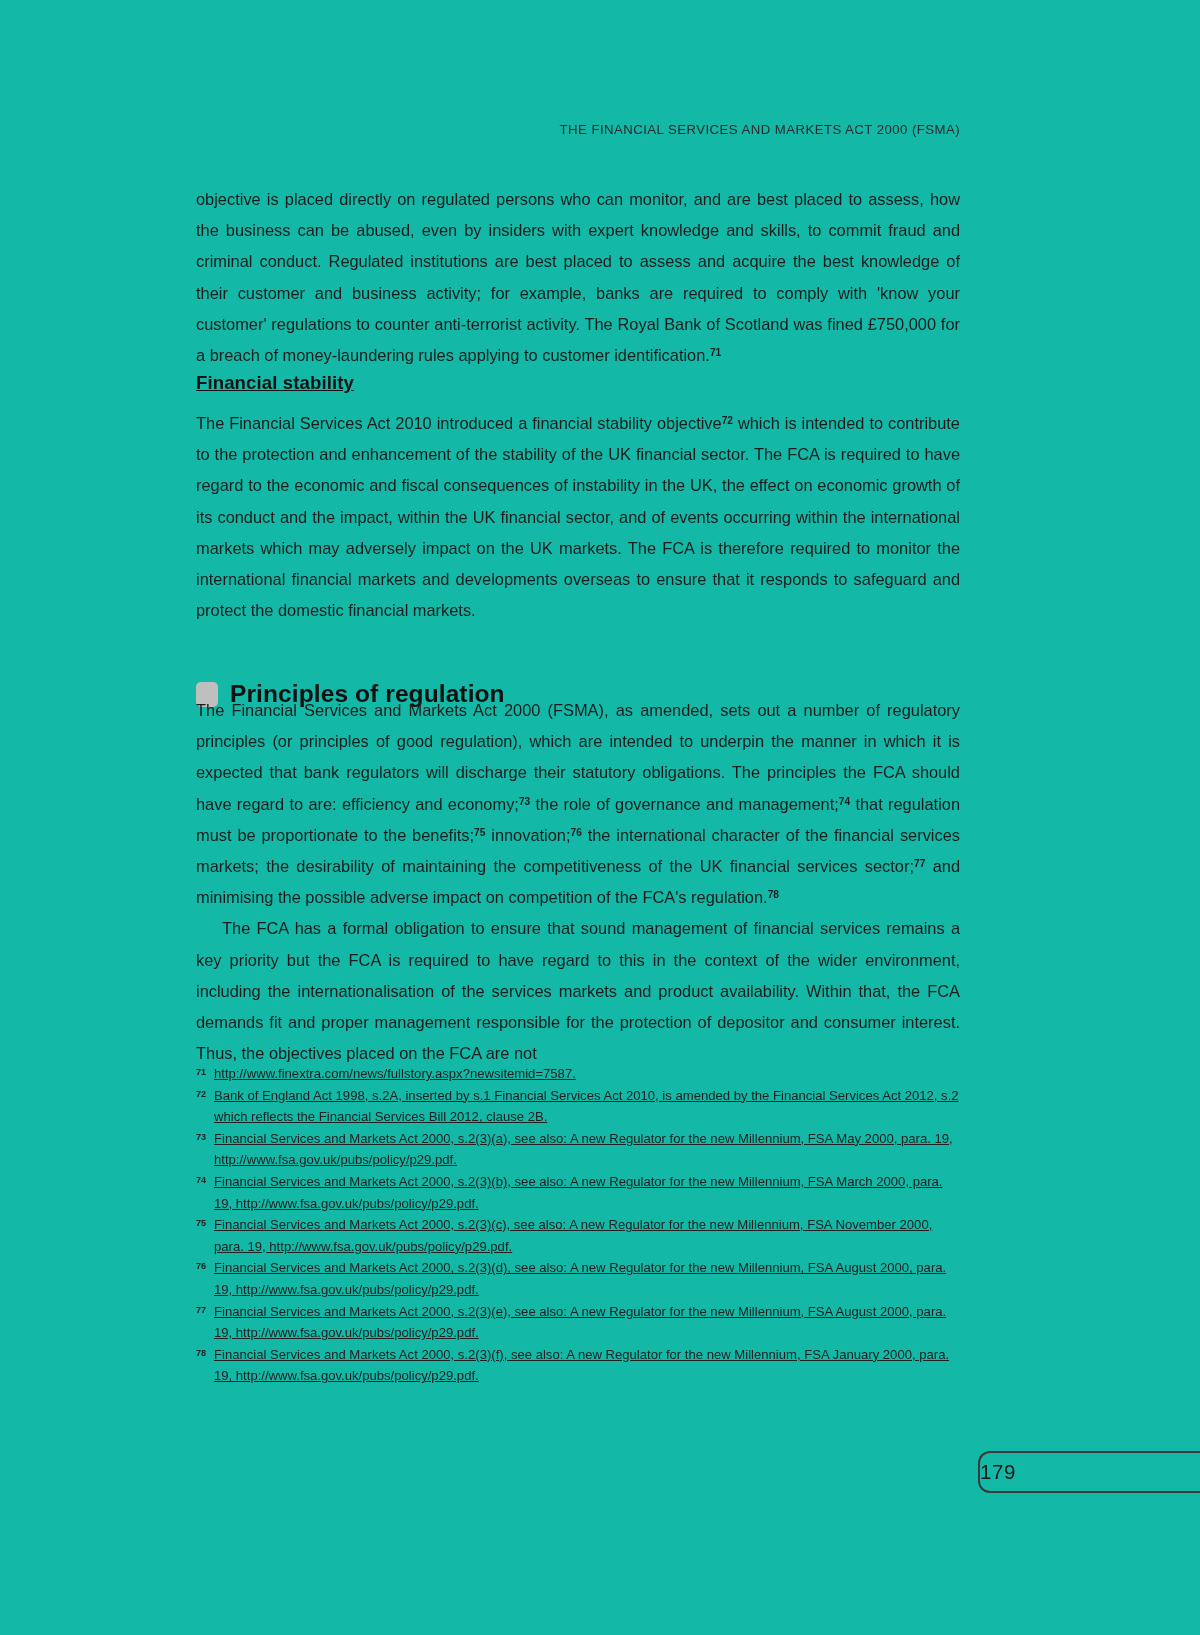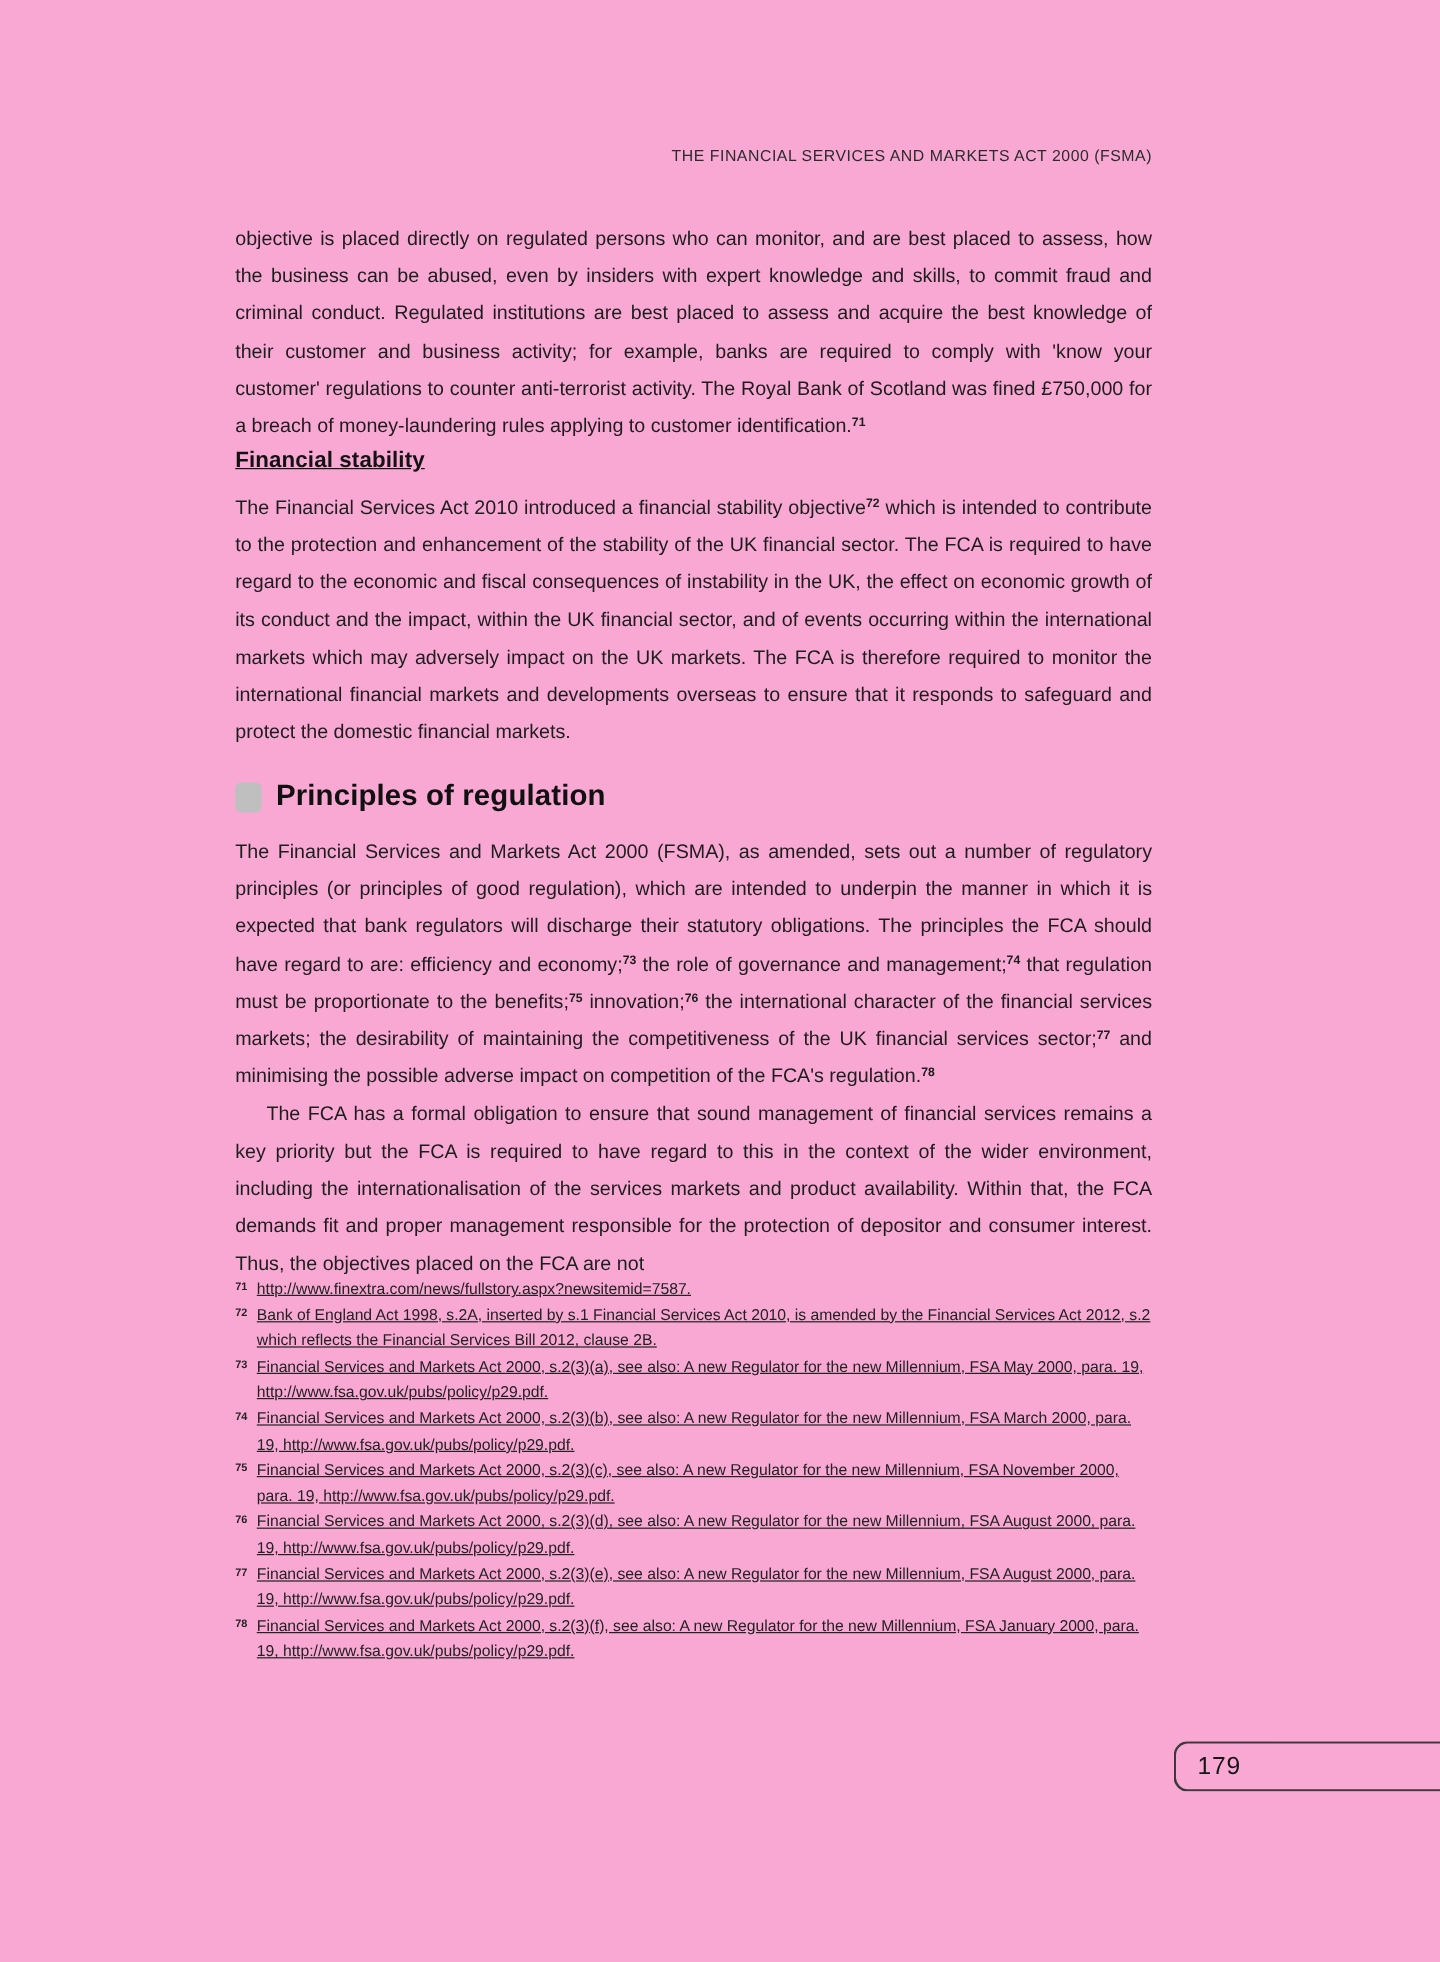--- a/index.html
+++ b/index.html
@@ -4,21 +4,21 @@
 <style>
   html, body {
     margin: 0;
     padding: 0;
     background: #ffffff;
   }
   .page {
     position: relative;
     width: 1200px;
     height: 1635px;
-    background: #f9a8d4;
+    background: #14b8a6;
     font-family: "Liberation Sans", sans-serif;
     color: #1a1a1a;
     overflow: hidden;
   }
 
   
   .running-header {
     position: absolute;
     left: 196px;
     top: 122px;
@@ -131,42 +131,41 @@
     border-top-left-radius: 12px;
     border-bottom-left-radius: 12px;
     box-sizing: border-box;
     display: flex;
     align-items: center;
   }
   .page-number-box .page-number {
     font-size: 20.5px;
     font-weight: 400;
     color: #161616;
-    padding-left: 18px;
     letter-spacing: 0.6px;
   }
 </style>
 </head>
 <body>
 
 <div class="page">
 
   <div class="running-header">THE FINANCIAL SERVICES AND MARKETS ACT 2000 (FSMA)</div>
 
   <div class="body-block" style="top: 184px;">
     <p><span>objective is placed directly on regulated persons who can monitor, and are best placed to assess, how the business can be abused, even by insiders with expert knowledge and skills, to commit fraud and criminal conduct. Regulated institutions are best placed to assess and acquire the best knowledge of their customer and business activity; for example, banks are required to comply with 'know your customer' regulations to counter anti-terrorist activity. The Royal Bank of Scotland was fined £750,000 for a breach of money-laundering rules applying to customer identification.</span><sup>71</sup></p>
   </div>
 
   <div class="sub-heading" style="top: 372px;">Financial stability</div>
 
   <div class="body-block" style="top: 408px;">
     <p><span>The Financial Services Act 2010 introduced a financial stability objective</span><sup>72</sup><span> which is intended to contribute to the protection and enhancement of the stability of the UK financial sector. The FCA is required to have regard to the economic and fiscal consequences of instability in the UK, the effect on economic growth of its conduct and the impact, within the UK financial sector, and of events occurring within the international markets which may adversely impact on the UK markets. The FCA is therefore required to monitor the international financial markets and developments overseas to ensure that it responds to safeguard and protect the domestic financial markets.</span></p>
   </div>
 
-  <div class="section-heading" style="top: 650px; gap: 12px;">
+  <div class="section-heading" style="top: 680px; gap: 12px;">
     <span class="section-marker"></span>
     <span class="section-title">Principles of regulation</span>
   </div>
 
   <div class="body-block" style="top: 695px;">
     <p><span>The Financial Services and Markets Act 2000 (FSMA), as amended, sets out a number of regulatory principles (or principles of good regulation), which are intended to underpin the manner in which it is expected that bank regulators will discharge their statutory obligations. The principles the FCA should have regard to are: efficiency and economy;</span><sup>73</sup><span> the role of governance and management;</span><sup>74</sup><span> that regulation must be proportionate to the benefits;</span><sup>75</sup><span> innovation;</span><sup>76</sup><span> the international character of the financial services markets; the desirability of maintaining the competitiveness of the UK financial services sector;</span><sup>77</sup><span> and minimising the possible adverse impact on competition of the FCA's regulation.</span><sup>78</sup></p>
     <p class="indent"><span>The FCA has a formal obligation to ensure that sound management of financial services remains a key priority but the FCA is required to have regard to this in the context of the wider environment, including the internationalisation of the services markets and product availability. Within that, the FCA demands fit and proper management responsible for the protection of depositor and consumer interest. Thus, the objectives placed on the FCA are not</span></p>
   </div>
 
   <div class="footnotes">

